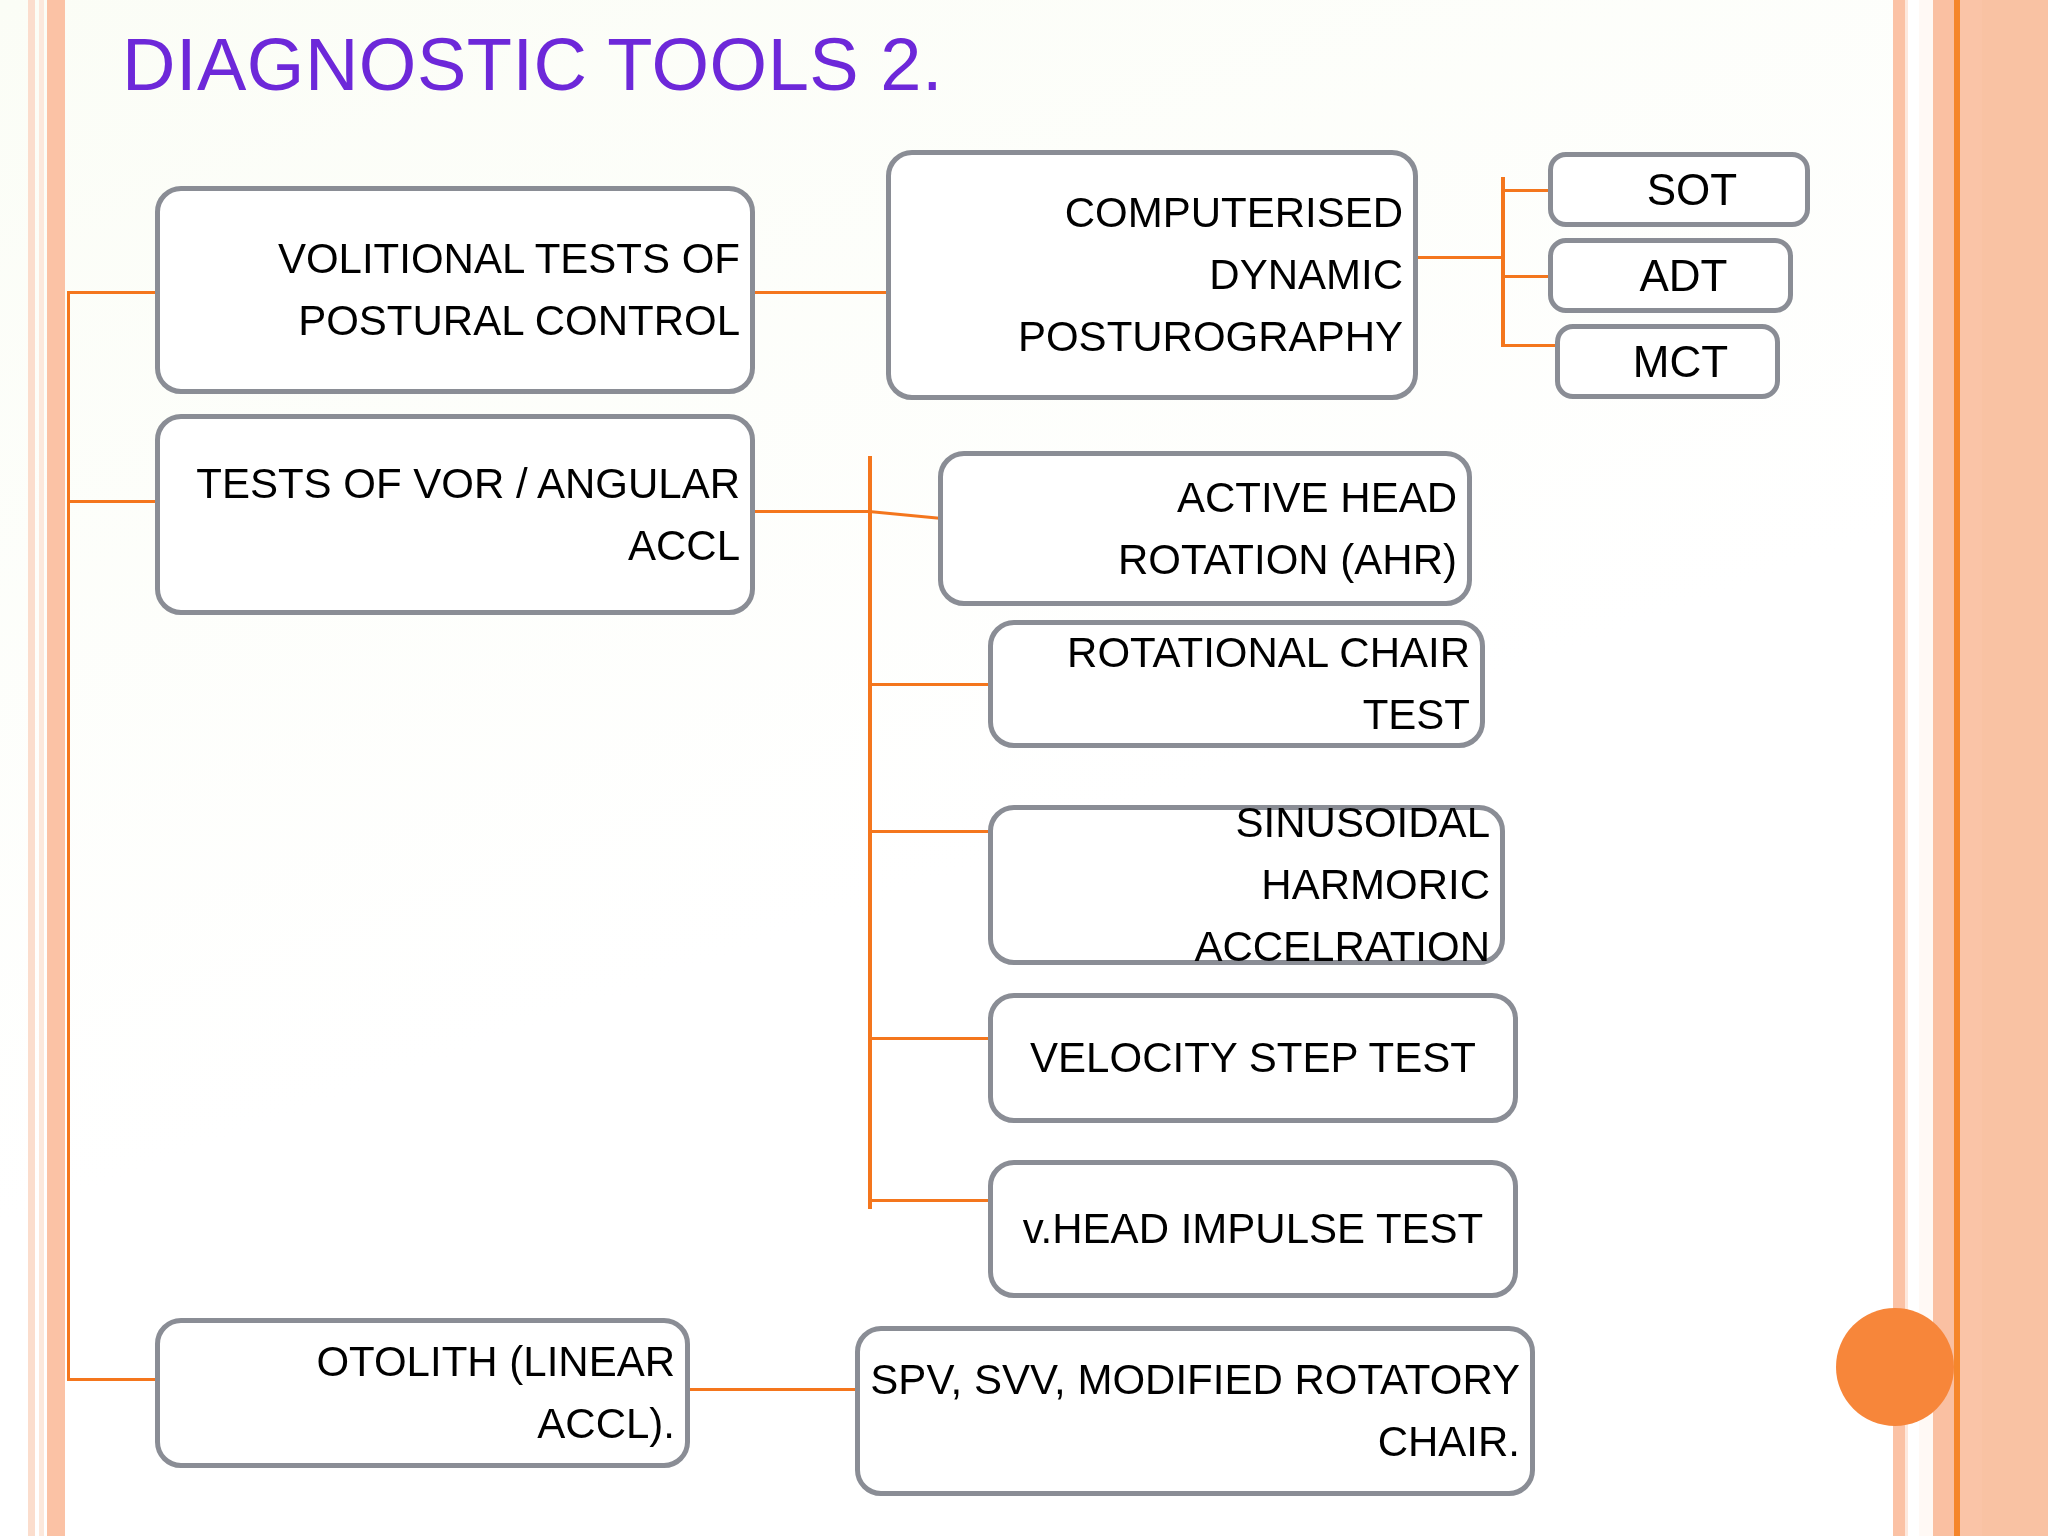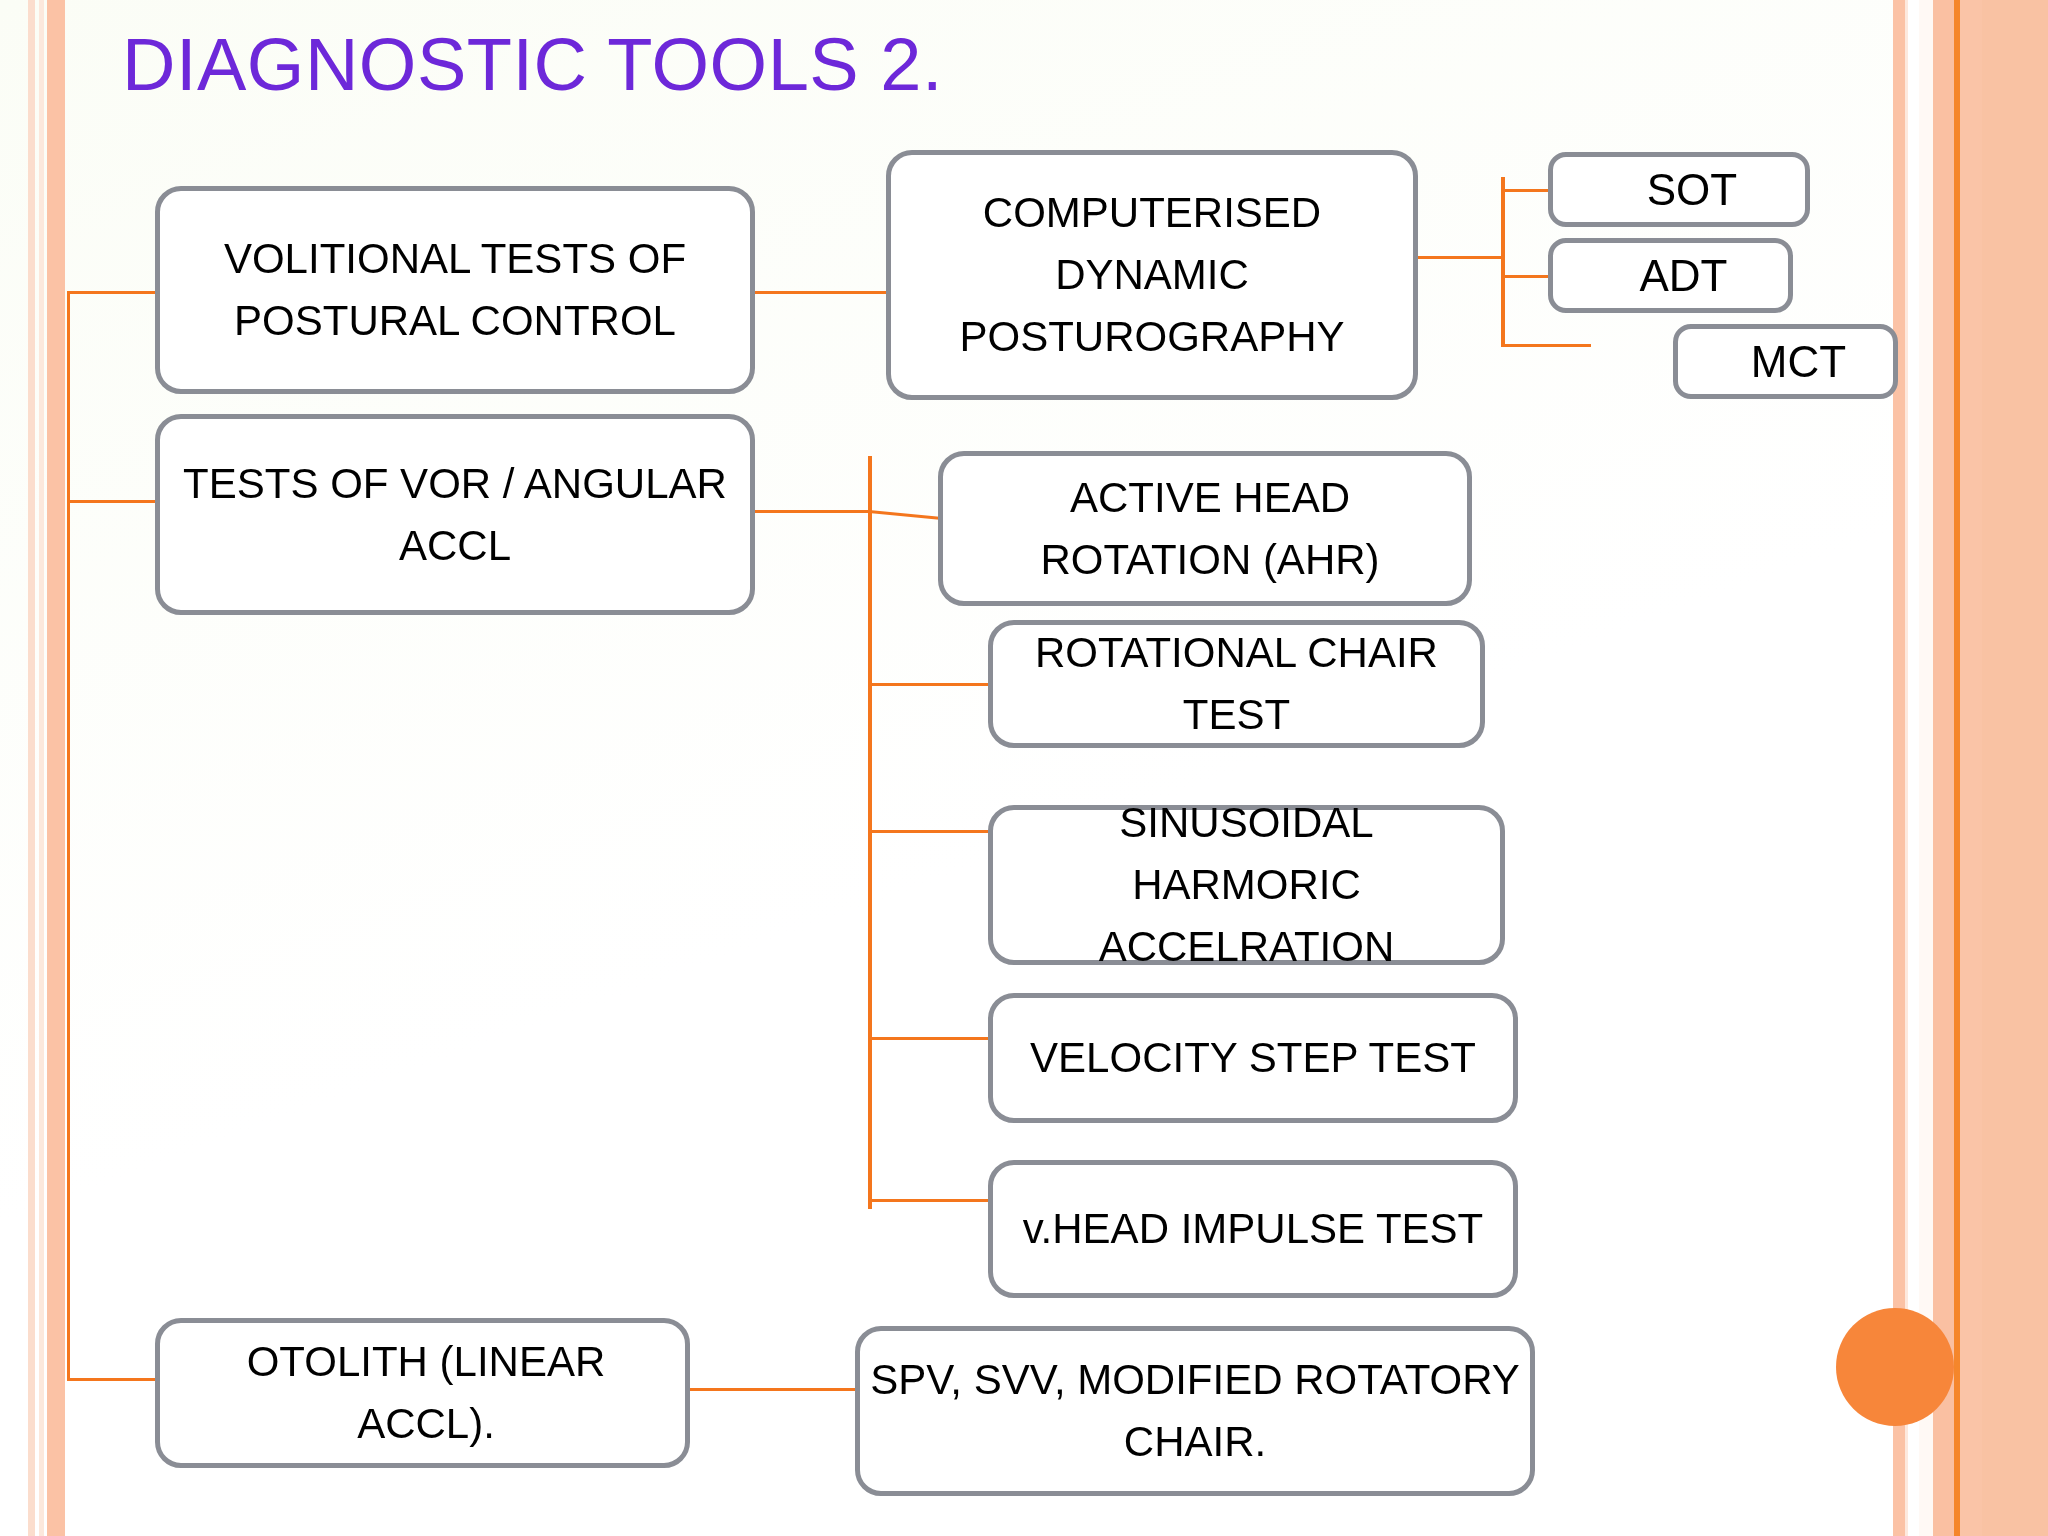--- a/index.html
+++ b/index.html
@@ -54,21 +54,21 @@
   
   .node {
     position: absolute;
     box-sizing: border-box;
     background: #ffffff;
     border: 5px solid #8a8d95;
     border-radius: 26px;
     display: flex;
     align-items: center;
     justify-content: center;
-    text-align: center;
+    text-align: right;
     color: #000000;
     font-size: 42px;
     line-height: 62px;
     padding: 4px 10px;
     z-index: 3;
   }
   .node.small { font-size: 44px; line-height: 56px; border-radius: 18px; padding-left: 36px; }
 
   
   .link {
@@ -163,21 +163,21 @@
   </div>
 
   <div class="node small" style="left:1548px; top:152px; width:262px; height:75px;">
     <span>SOT</span>
   </div>
 
   <div class="node small" style="left:1548px; top:238px; width:245px; height:75px;">
     <span>ADT</span>
   </div>
 
-  <div class="node small" style="left:1673px; top:324px; width:225px; height:75px;">
+  <div class="node small" style="left:1555px; top:324px; width:225px; height:75px;">
     <span>MCT</span>
   </div>
 
   <div class="node" style="left:938px; top:451px; width:534px; height:155px;padding-left:20px;">
     <span>ACTIVE HEAD ROTATION (AHR)</span>
   </div>
 
   <div class="node" style="left:988px; top:620px; width:497px; height:128px;">
     <span>ROTATIONAL CHAIR TEST</span>
   </div>

